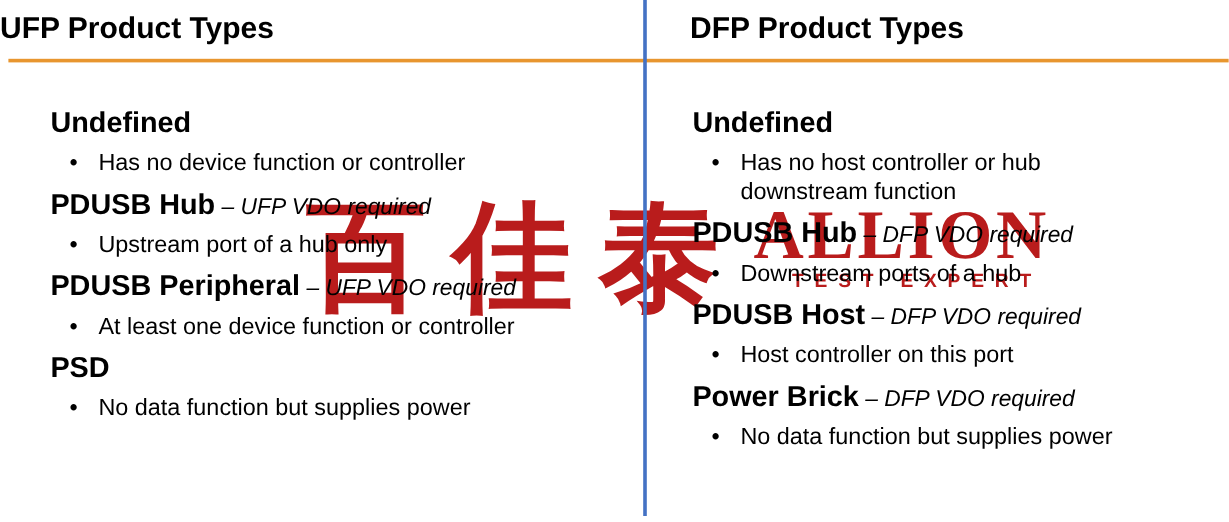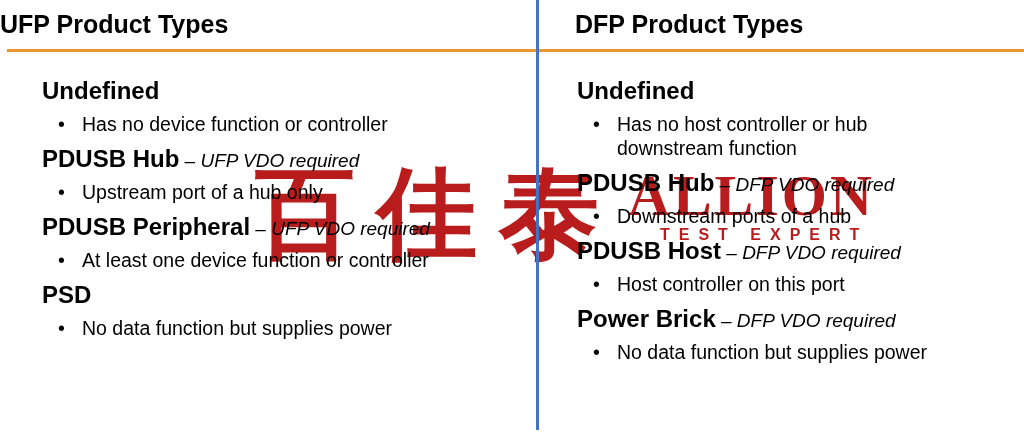--- a/index.html
+++ b/index.html
@@ -14,21 +14,21 @@
   .col { position: absolute; top: 0; z-index: 3; }
   .col.left { left: 0; width: 536px; }
   .col.right { left: 539px; width: 485px; }
   .col-title { position: absolute; top: 10px; width: 100%; font-size: 25px; font-weight: bold; }
   .col.left .col-title { left: 0; }
   .col.right .col-title { left: 0; margin-left: 36px; }
   .items { position: absolute; top: 76px; }
   .col.left .items { left: 42px; }
   .col.right .items { left: 38px; }
   .heading { font-size: 24px; font-weight: bold; line-height: 30px; margin-top: 8px; white-space: nowrap; }
-  .heading:first-child { margin-top: 0; }
+  .heading:first-child { margin-top: 12px; }
   .heading .note { font-size: 19px; font-weight: normal; font-style: italic; }
   .bullet { position: relative; font-size: 19.5px; line-height: 24px; padding-left: 40px; margin-top: 4px; }
   .bullet .dot { position: absolute; left: 16px; top: 0; }
   .col.left .b-wrap { width: 360px; }
   .col.right .b-wrap { width: 330px; }
 </style>
 </head>
 <body>
 
 <div class="watermark wm-cjk">百佳泰</div>

